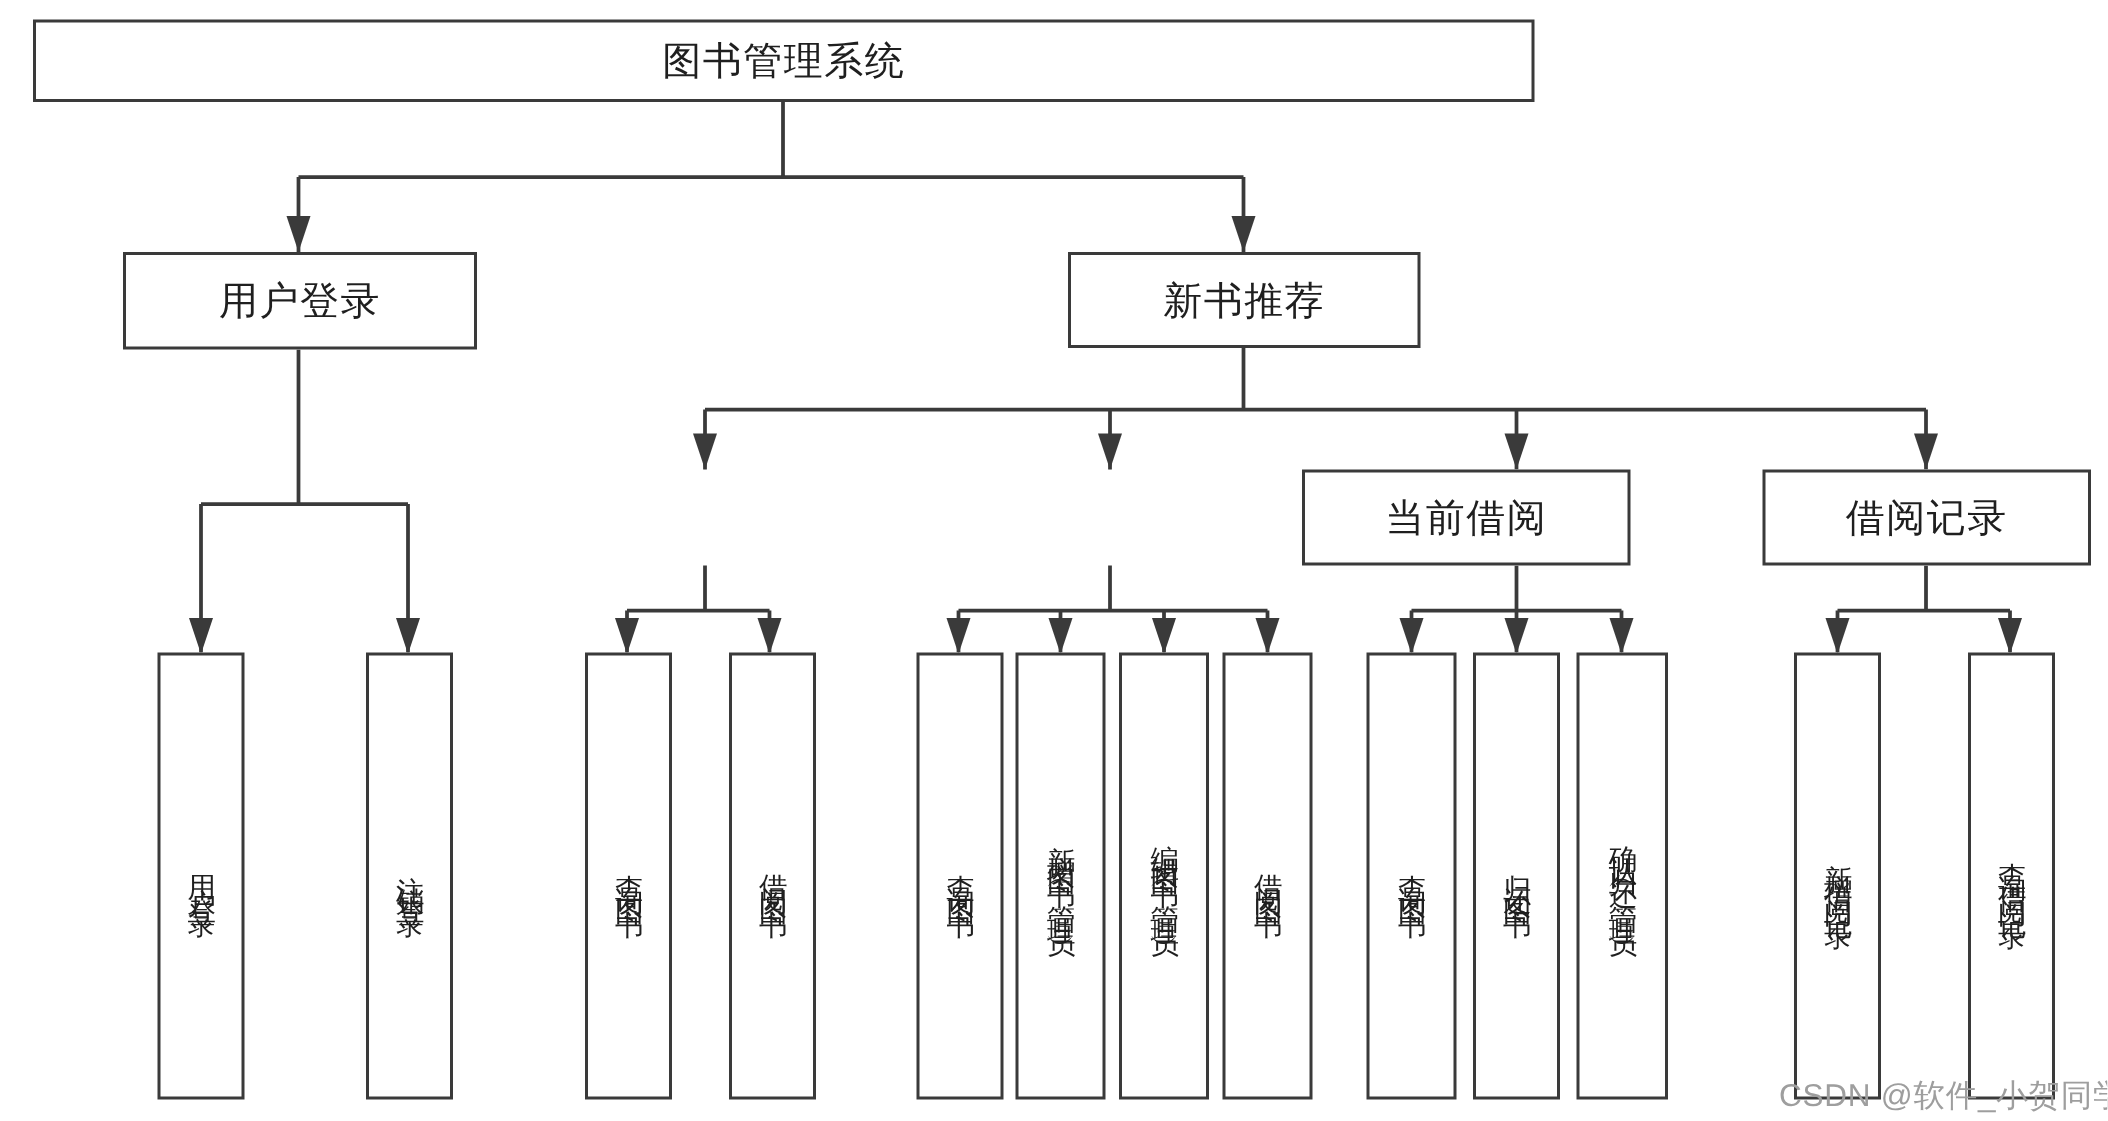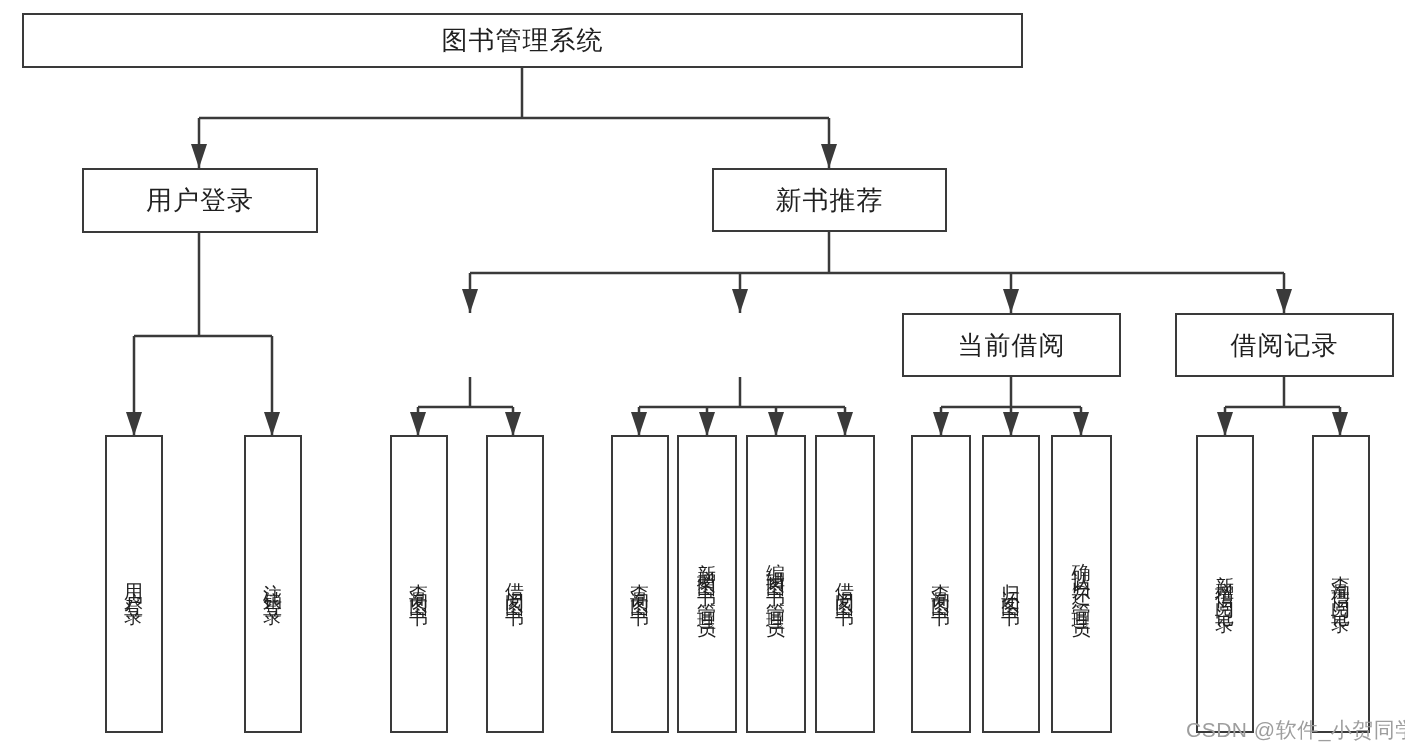--- a/index.html
+++ b/index.html
@@ -34,21 +34,21 @@
     letter-spacing: 8px;
     line-height: 1;
     white-space: nowrap;
   }
   .root  { left: 22px;  top: 13px;  width: 1001px; height: 55px; }
   .lvl2a { left: 82px;  top: 168px; width: 236px;  height: 65px; }
   .lvl2b { left: 712px; top: 168px; width: 235px;  height: 64px; }
   .lvl3  { top: 313px; height: 64px; }
   .l3a { left: 363px;  width: 214px; }
   .l3b { left: 633px;  width: 214px; }
-  .l3c { left: 902px;  width: 219px; }
+  .l3c { left: 868px;  width: 219px; }
   .l3d { left: 1175px; width: 219px; }
   .lvl4 { top: 435px; height: 298px; width: 58px; }
   .v-login1  { left: 105px; }
   .v-login2  { left: 244px; }
   .v-rec1    { left: 390px; }
   .v-rec2    { left: 486px; }
   .v-borrow1 { left: 611px; }
   .v-borrow2 { left: 677px; width: 60px; }
   .v-borrow3 { left: 746px; width: 60px; }
   .v-borrow4 { left: 815px; width: 60px; }

